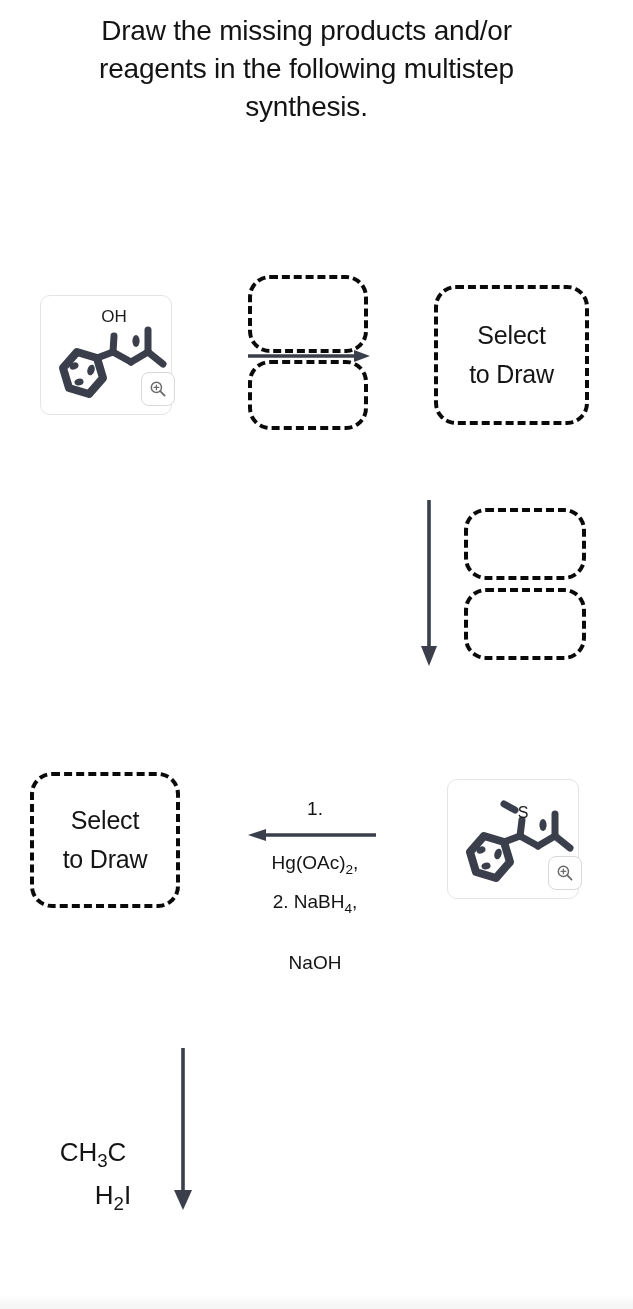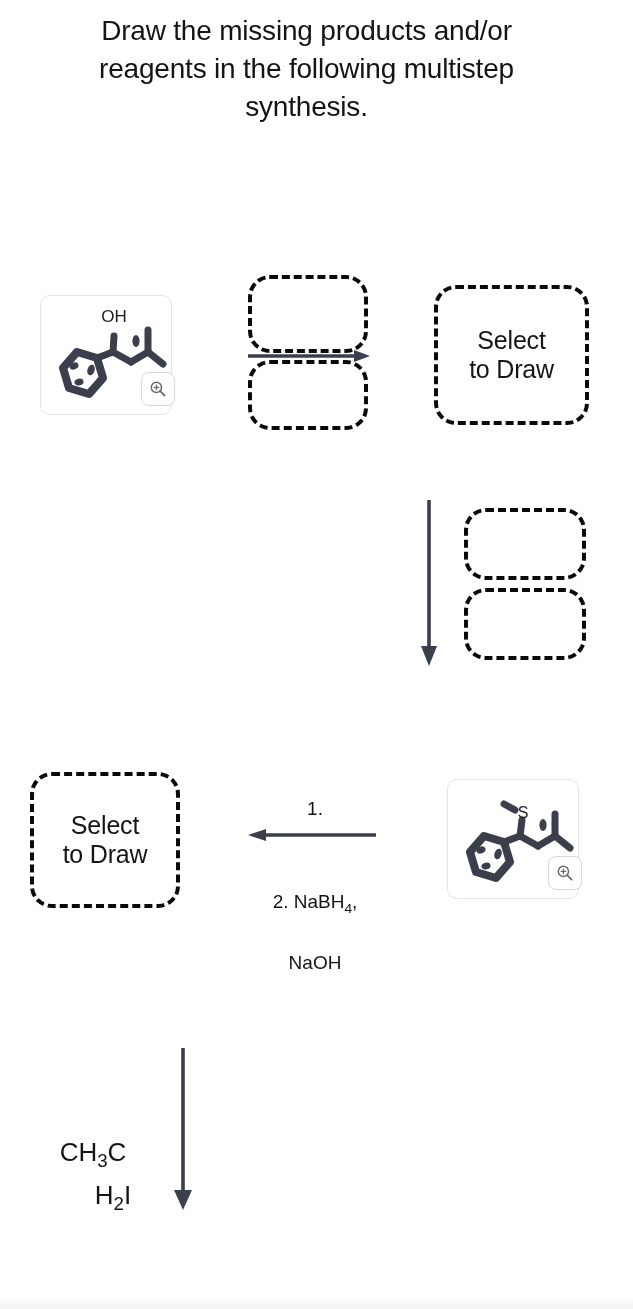--- a/index.html
+++ b/index.html
@@ -58,21 +58,21 @@
     border-radius: 22px;
     background: #ffffff;
     display: flex;
     align-items: center;
     justify-content: center;
     text-align: center;
     cursor: pointer;
   }
   .dash-box .label {
     font-size: 25px;
-    line-height: 29px;
+    line-height: 39px;
     color: #151515;
     letter-spacing: -0.2px;
     white-space: pre-line;
   }
 
   
   .reagent {
     position: absolute;
     text-align: center;
     font-size: 19px;
@@ -170,20 +170,21 @@
     <span class="label"></span>
   </div>
 
   <div class="dash-box" style="left:30px; top:772px; width:150px; height:136px;">
     <span class="label">Select
 to Draw</span>
   </div>
 
   <div class="reagent" style="left:235px; top:768px; width:160px;">
     <div>1.</div>
+    <div><span>Hg(OAc)</span><sub>2</sub><span>,</span></div>
   </div>
 
   <div class="arrow" style="left:248px; top:827px; width:128px; height:16px;">
     <svg width="128" height="16" viewBox="0 0 128 16" aria-hidden="true">
       <line x1="18" y1="8" x2="128" y2="8" stroke="#3a3f4b" stroke-width="3.4"></line>
       <polygon points="0,8 18,2 18,14" fill="#3a3f4b"></polygon>
     </svg>
   </div>
 
   <div class="reagent" style="left:235px; top:861px; width:160px;">

